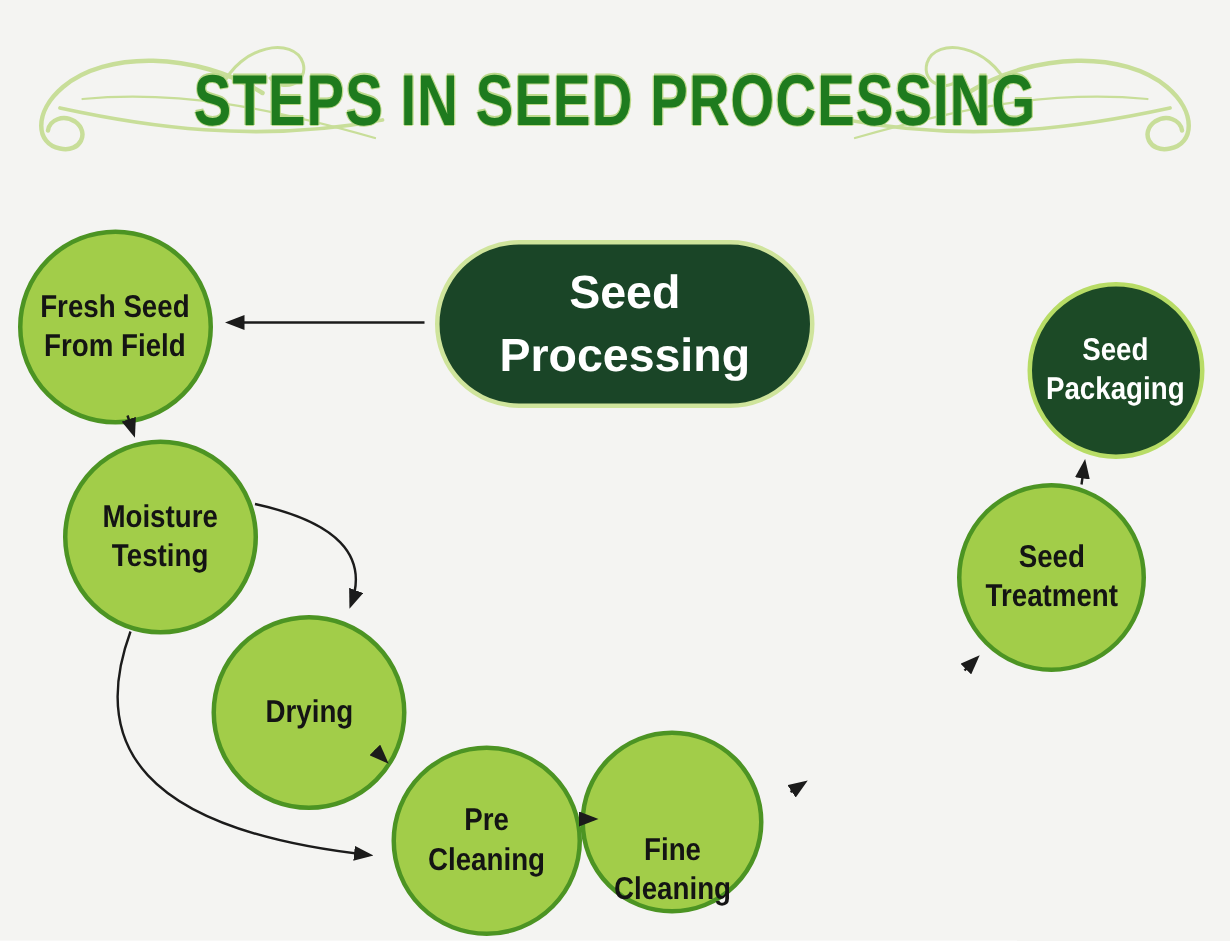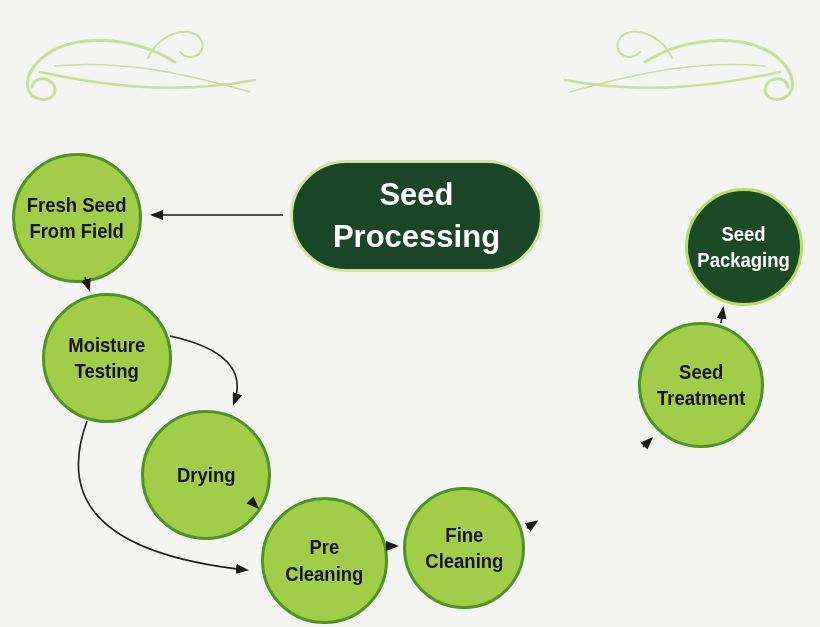--- a/index.html
+++ b/index.html
@@ -42,21 +42,21 @@
     color:#141414;font-size:21px;font-weight:bold;text-align:center;
     line-height:1.25;white-space:pre-line;
   }
   .step.dark{background:#1c4a26;border:3px solid #b8dc66;}
   .step.dark .lbl{color:#ffffff;}
 
   .s-fresh    {left:12px; top:153px;width:130px;height:130px;}
   .s-moisture {left:42px; top:293px;width:130px;height:130px;}
   .s-drying   {left:141px;top:410px;width:130px;height:130px;}
   .s-pre      {left:261px;top:497px;width:127px;height:127px;}
-  .s-fine     {left:403px;top:487px;width:122px;height:122px;}
+  .s-fine     {left:387px;top:487px;width:122px;height:122px;align-items:flex-end;}
   .s-grading  {left:541px;top:431px;width:128px;height:128px;}
   .s-treat    {left:638px;top:322px;width:126px;height:126px;}
   .s-pack     {left:685px;top:188px;width:118px;height:118px;}
 </style>
 </head>
 <body>
 
 <div class="stage">
 
   <svg class="layer flourish-layer" viewBox="0 0 820 627">
@@ -64,20 +64,23 @@
       <path d="M 175 62 C 130 34 70 34 42 58 C 22 75 24 96 40 99 C 54 102 60 88 50 81 C 42 76 33 80 32 87" stroke-width="3"></path>
       <path d="M 40 72 C 95 84 170 96 255 80" stroke-width="2.5"></path>
       <path d="M 148 58 C 160 30 196 24 202 42 C 206 56 188 62 180 52" stroke-width="2"></path>
       <path d="M 55 66 C 120 60 180 72 250 92" stroke-width="1.5"></path>
     </g>
     <g transform="translate(820 0) scale(-1 1)">
       <use href="#flourish"></use>
     </g>
   </svg>
 
+  <div class="title">
+    <span class="condense">STEPS IN SEED PROCESSING</span>
+  </div>
 
   <div class="pill">
     <span class="lbl">Seed
 Processing</span>
   </div>
 
   <div class="step s-moisture">
     <span class="lbl">Moisture
 Testing</span>
   </div>

